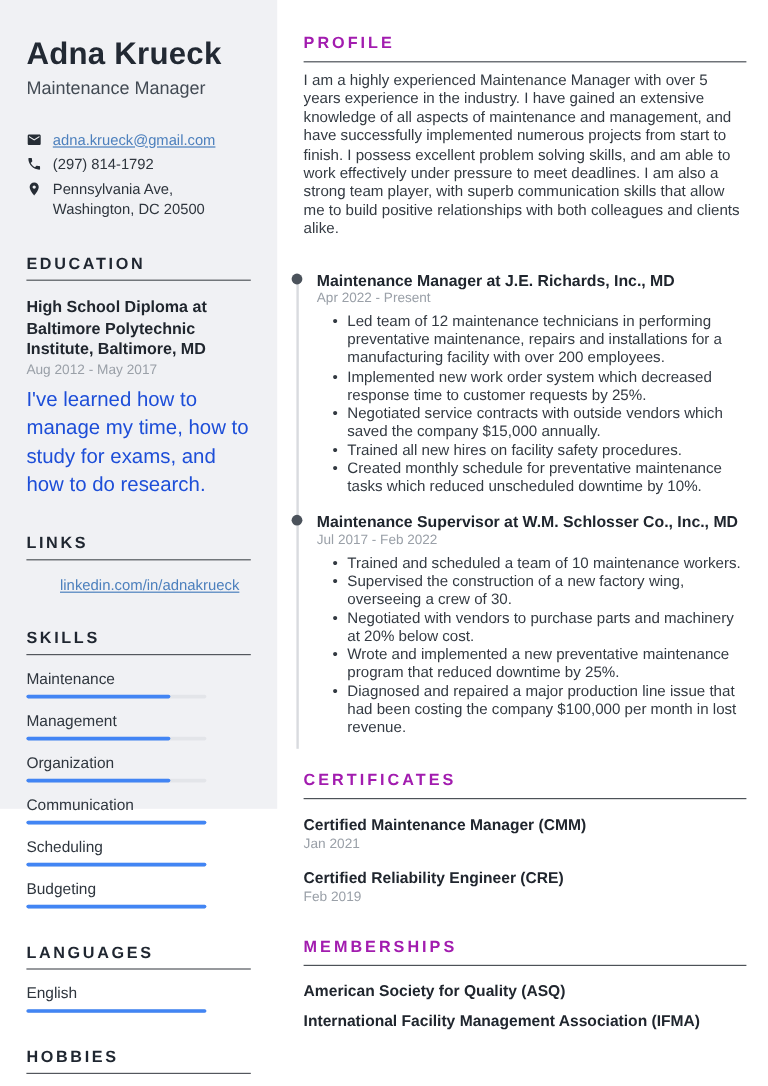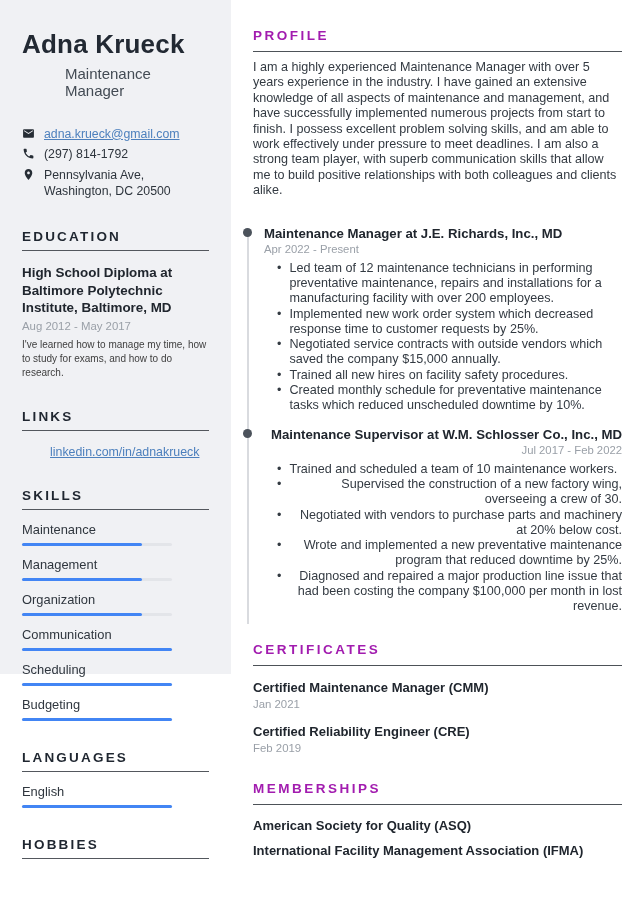--- a/index.html
+++ b/index.html
@@ -4,52 +4,52 @@
 <style>
   * { margin:0; padding:0; box-sizing:border-box; }
   html,body { background:#ffffff; }
   body { font-family:"Liberation Sans", sans-serif; }
   .page { position:relative; width:640px; height:905px; background:#ffffff; overflow:hidden; }
 
   
   .sidebar { position:absolute; left:0; top:0; width:231px; height:674px;
              background:#f0f1f4; padding:30px 22px 0 22px; }
   .name { font-size:26px; font-weight:700; color:#222933; letter-spacing:0.2px; line-height:1.1; }
-  .subtitle { font-size:15px; color:#434b54; margin-top:6px;margin-left:43px; }
+  .subtitle { font-size:15px; color:#434b54; margin-top:6px; }
 
   .contact { margin-top:27px; }
   .c-row { display:flex; gap:9px; margin-bottom:4px; font-size:12.3px; line-height:1.35; color:#2e353d; }
   .c-row .icon { flex:0 0 13px; margin-top:1px; }
   .c-row .icon svg { width:13px; height:13px; fill:#262d35; display:block; }
   a.link { color:#4d80bd; text-decoration:underline; cursor:pointer; word-break:break-all; }
 
   .side-heading { margin-top:29px; font-size:13.5px; font-weight:700; letter-spacing:2.2px;
                   color:#1f2630; padding-bottom:6px; border-bottom:1.5px solid #53575d; }
   .edu-degree { margin-top:13px; font-size:13.4px; font-weight:700; line-height:1.32; color:#20262e; }
   .muted-date { font-size:11.4px; color:#9aa0a8; margin-top:3px; }
-  .edu-desc { font-size:10px; margin-top:6px; line-height:1.4; color:#404040; }
+  .edu-desc { font-size:17px; margin-top:6px; line-height:1.4; color:#1d4ed8; }
   .links-item { margin-top:14px; font-size:12.4px;padding-left:28px; }
 
   .meter-item { margin-top:11px; }
   .meter-item:first-of-type { margin-top:12px; }
   .meter-label { font-size:12.9px; color:#2f363e; }
   .meter-track { margin-top:6px; width:150px; height:3px; background:#e3e5e9; border-radius:2px; }
   .meter-fill { height:100%; background:#4285f4; border-radius:2px; }
 
   
   .main { position:absolute; left:253px; top:0; width:369px; padding-top:28px; }
   .main-heading { font-size:13.5px; font-weight:700; letter-spacing:2.5px; color:#a21caf;
                   padding-bottom:8px; border-bottom:1.5px solid #4d5258; }
   .section { margin-top:27px; }
   .profile-text { margin-top:8px; font-size:12.6px; line-height:15.4px; color:#333a42; }
 
   .jobs { position:relative; margin-top:14px; padding-left:11px; }
   .timeline-line { position:absolute; left:-6.5px; top:6px; bottom:-9px; width:2px; background:#d9dbdf; }
   .job { position:relative; margin-bottom:13px; }
-  .job:last-child { margin-bottom:16px;text-align:right; }
+  .job:last-child { margin-bottom:16px; }
   .job-dot { position:absolute; left:-21px; top:2px; width:9px; height:9px; border-radius:50%;
              background:#4b525b; z-index:1; }
   .job-title { font-size:13.2px; font-weight:700; color:#20262e; }
   .job-dates { font-size:11.3px; color:#9aa0a8; margin-top:2px; margin-bottom:6px; }
   .bullets { list-style:none; padding-left:13px; }
   .bullets li { display:flex; font-size:12.6px; line-height:15.3px; color:#333a42; }
   .bullets li .b { flex:0 0 auto; margin-right:8px; color:#333a42; }
 
   .cert-item { margin-top:14px; }
   .cert-title { font-size:13px; font-weight:700; color:#20262e; }

